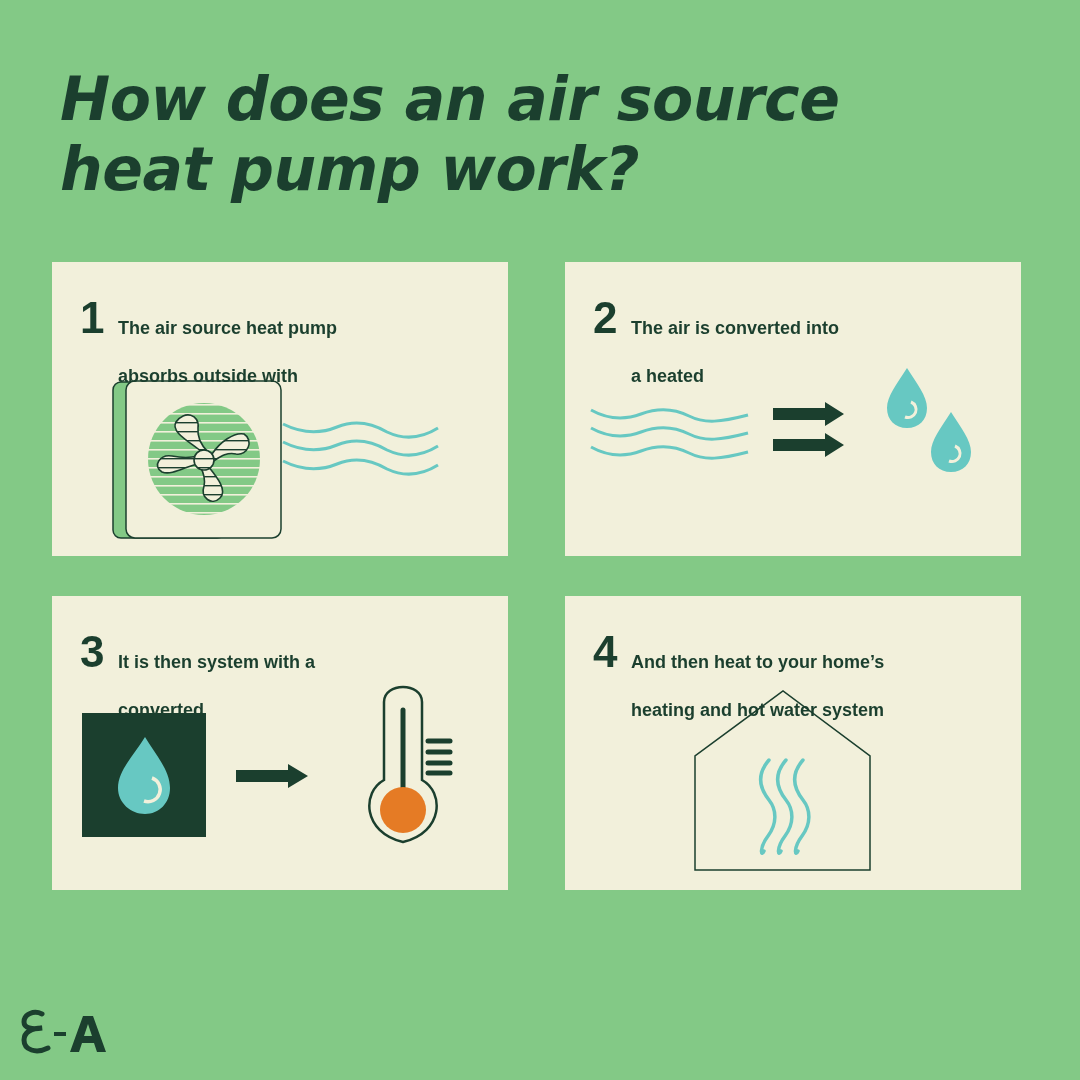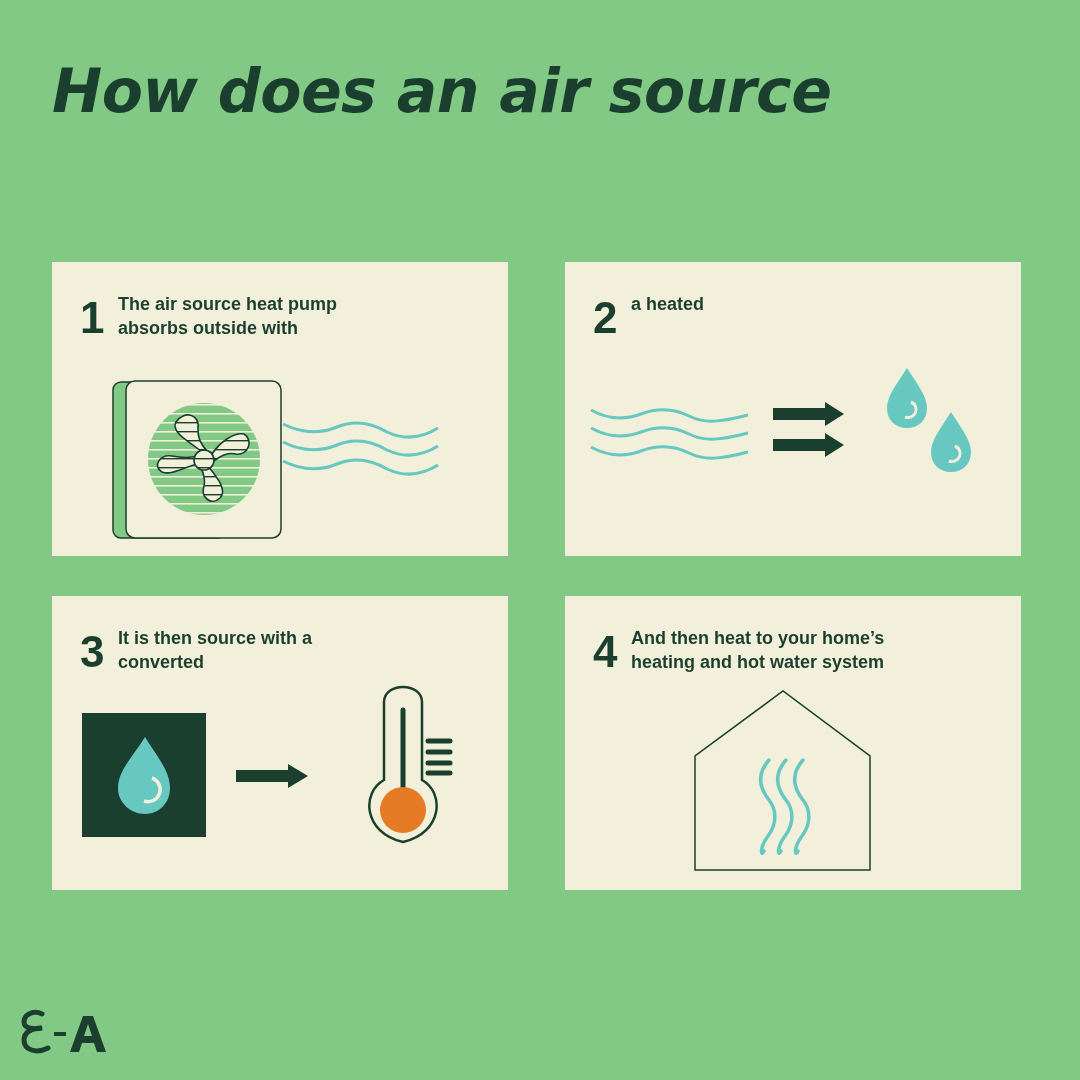--- a/index.html
+++ b/index.html
@@ -1,43 +1,44 @@
 <!DOCTYPE html>
 <html><head>
 <meta charset="utf-8">
 <style>
   html, body { margin: 0; padding: 0; }
   body {
     width: 1080px; height: 1080px; background: #83c986; position: relative; overflow: hidden;
     font-family: "Liberation Sans", sans-serif; color: #1b3f2e;
   }
   .title {
-    position: absolute; left: 48px; top: 52px; margin: 4px;
+    position: absolute; left: 48px; top: 52px; margin: 12px;
     font-family: "DejaVu Sans", sans-serif; font-style: italic; font-weight: bold;
     font-size: 60px; line-height: 70px; color: #1b3f2e; letter-spacing: -0.5px;
   }
   .title span { display: block; }
   .card {
     position: absolute; width: 456px; height: 294px; background: #f2f0db;
   }
   .card .num {
     position: absolute; left: 28px; top: 32px; font-weight: bold; font-size: 44px; line-height: 48px; color: #1b3f2e;
   }
   .card .desc {
     position: absolute; left: 66px; top: 30px; font-weight: bold; font-size: 18px; line-height: 24px; color: #1b3f2e;
   }
-  .card .desc span { display: block; }
+  .card .desc span { display: block; margin-top: 24px; }
   .card svg { position: absolute; left: 0; top: 0; }
   .logo { position: absolute; left: 20px; top: 1008px; }
 </style>
 </head>
 <body>
 
 <h1 class="title">
   <span>How does an air source</span>
+  <span>heat pump work?</span>
 </h1>
 
 <div class="card" style="left:52px; top:262px;">
   <svg width="456" height="294" viewBox="0 0 456 294">
     <g>
       <rect x="61" y="120" width="112" height="156" rx="8" fill="#83c986" stroke="#1b3f2e" stroke-width="1.5"></rect>
       <rect x="74" y="119" width="155" height="157" rx="9" fill="#f2f0db" stroke="#1b3f2e" stroke-width="1.5"></rect>
       <defs>
         <clipPath id="fanclip">
             <circle cx="152" cy="197" r="56"></circle>
@@ -86,20 +87,21 @@
     </g>
     <g>
       <path d="M342,106 C352,122 362,134 362,146 C362,158 354,166 342,166 C330,166 322,158 322,146 C322,134 332,122 342,106 Z" fill="#67c8c2"></path>
       <path d="M346,140 A8,8 0 0 1 340,155" fill="none" stroke="#f2f0db" stroke-width="3"></path>
       <path d="M386,150 C396,166 406,178 406,190 C406,202 398,210 386,210 C374,210 366,202 366,190 C366,178 376,166 386,150 Z" fill="#67c8c2"></path>
       <path d="M390,184 A8,8 0 0 1 384,199" fill="none" stroke="#f2f0db" stroke-width="3"></path>
     </g>
   </svg>
   <div class="num">2</div>
   <div class="desc">
+    <span>The air is converted into</span>
     <span>a heated</span>
   </div>
 </div>
 
 <div class="card" style="left:52px; top:596px;">
   <svg width="456" height="294" viewBox="0 0 456 294">
     <g>
       <rect x="30" y="117" width="124" height="124" fill="#1b3f2e"></rect>
       <path d="M93,141 C103,158 118,174 118,192 C118,207 107,218 93,218 C79,218 66,207 66,192 C66,174 83,158 93,141 Z" fill="#67c8c2"></path>
       <path d="M100,182 A11,11 0 0 1 92,205" fill="none" stroke="#f2f0db" stroke-width="3.5"></path>
@@ -112,21 +114,21 @@
       <g stroke="#1b3f2e" stroke-width="5" stroke-linecap="round">
         <line x1="376" y1="145" x2="398" y2="145"></line>
         <line x1="376" y1="156" x2="398" y2="156"></line>
         <line x1="376" y1="167" x2="398" y2="167"></line>
         <line x1="376" y1="177" x2="398" y2="177"></line>
       </g>
     </g>
   </svg>
   <div class="num">3</div>
   <div class="desc">
-    <span>It is then source with a</span>
+    <span>It is then system with a</span>
     <span>converted</span>
   </div>
 </div>
 
 <div class="card" style="left:565px; top:596px;">
   <svg width="456" height="294" viewBox="0 0 456 294">
     <path d="M130,274 V160 L218,95 L305,160 V274 Z" fill="none" stroke="#1b3f2e" stroke-width="1.5"></path>
     <g fill="none" stroke="#67c8c2" stroke-width="3.5" stroke-linecap="round">
       <path d="M204,164 C190,180 196,194 204,204 C212,214 212,228 203,240 C194,252 196,262 199,255"></path>
       <path d="M221,164 C207,180 213,194 221,204 C229,214 229,228 220,240 C211,252 213,262 216,255"></path>

